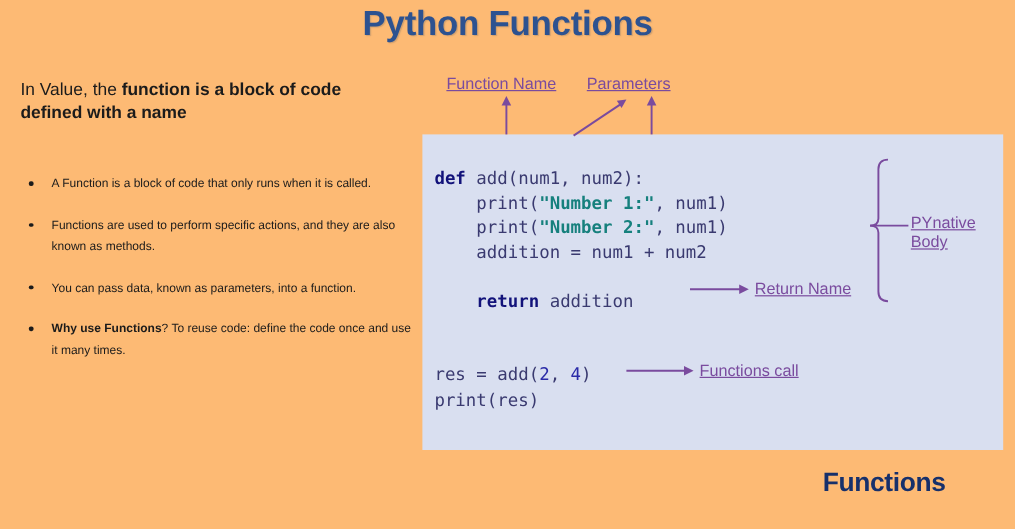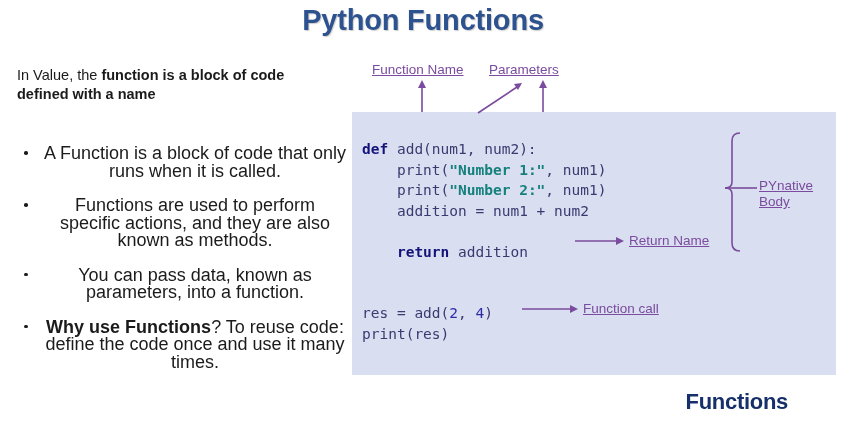--- a/index.html
+++ b/index.html
@@ -10,21 +10,21 @@
     width: 846px;
     height: 441px;
     overflow: hidden;
     font-family: "Liberation Sans", sans-serif;
     background: #f9cbab;
   }
   #slide {
     position: relative;
     width: 846px;
     height: 441px;
-    background: #ffffff;
+    background: #fdba74;
   }
 
   
   #title {
     position: absolute;
     left: 0;
     top: 4px;
     width: 846px;
     text-align: center;
     font-size: 29px;
@@ -48,25 +48,24 @@
 
   #bullets {
     position: absolute;
     left: 17px;
     top: 145px;
     width: 330px;
   }
   .bullet {
     position: relative;
     padding-left: 26px;
-    font-size: 18px;
+    font-size: 10px;
     line-height: 17.5px;
     color: #1b1b1b;
     margin-bottom: 17px;
-    text-align: center;
   }
   .bullet .dot {
     position: absolute;
     left: 7px;
     top: 6px;
     width: 3.5px;
     height: 3.5px;
     background: #1b1b1b;
     border-radius: 50%;
   }
@@ -191,16 +190,16 @@
     <g stroke="#7a4b9e" stroke-width="1.6" fill="none">
       <path d="M522,309 L572,309"></path>
       <path d="M578,309 l-8,-4 l0,8 z" fill="#7a4b9e" stroke="none"></path>
     </g>
   </svg>
 
   <div class="anno" id="anno-function-name">Function Name</div>
   <div class="anno" id="anno-parameters">Parameters</div>
   <div class="anno" id="anno-function-body">PYnative Body</div>
   <div class="anno" id="anno-return-value">Return Name</div>
-  <div class="anno" id="anno-function-call">Function call</div>
+  <div class="anno" id="anno-function-call">Functions call</div>
 
   <div id="logo">Functions</div>
 </div>
 
 </body></html>

